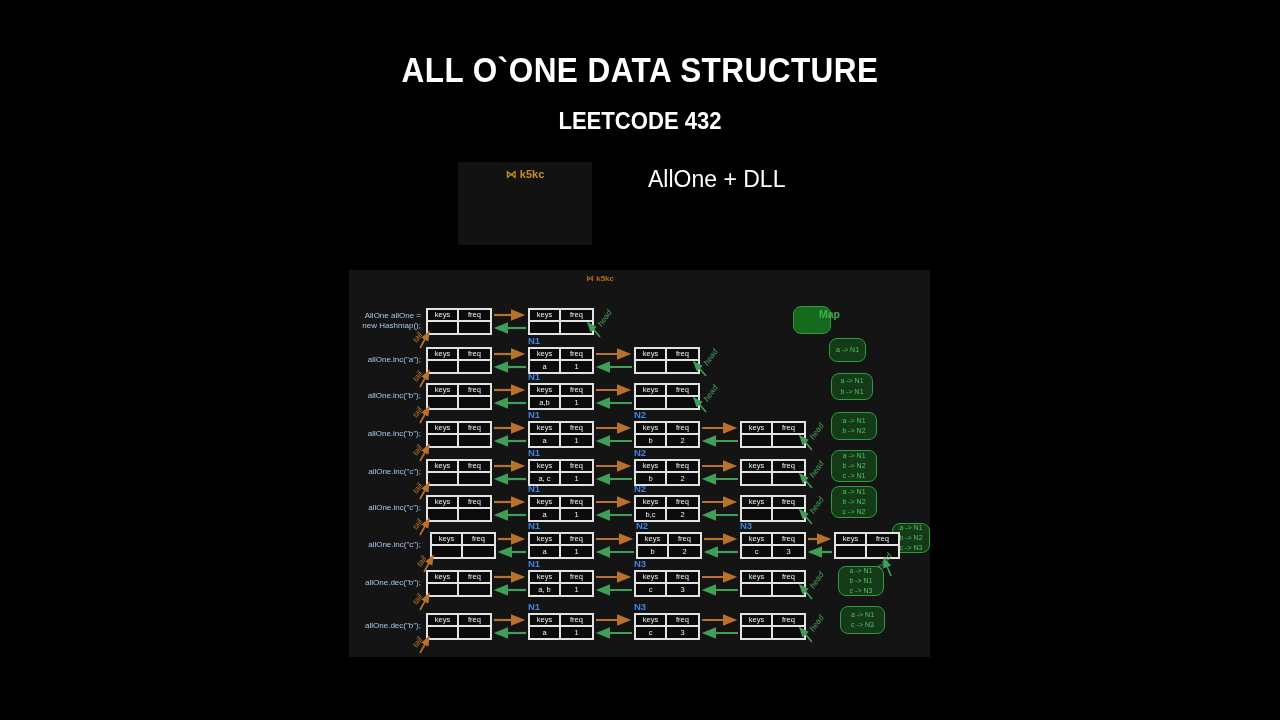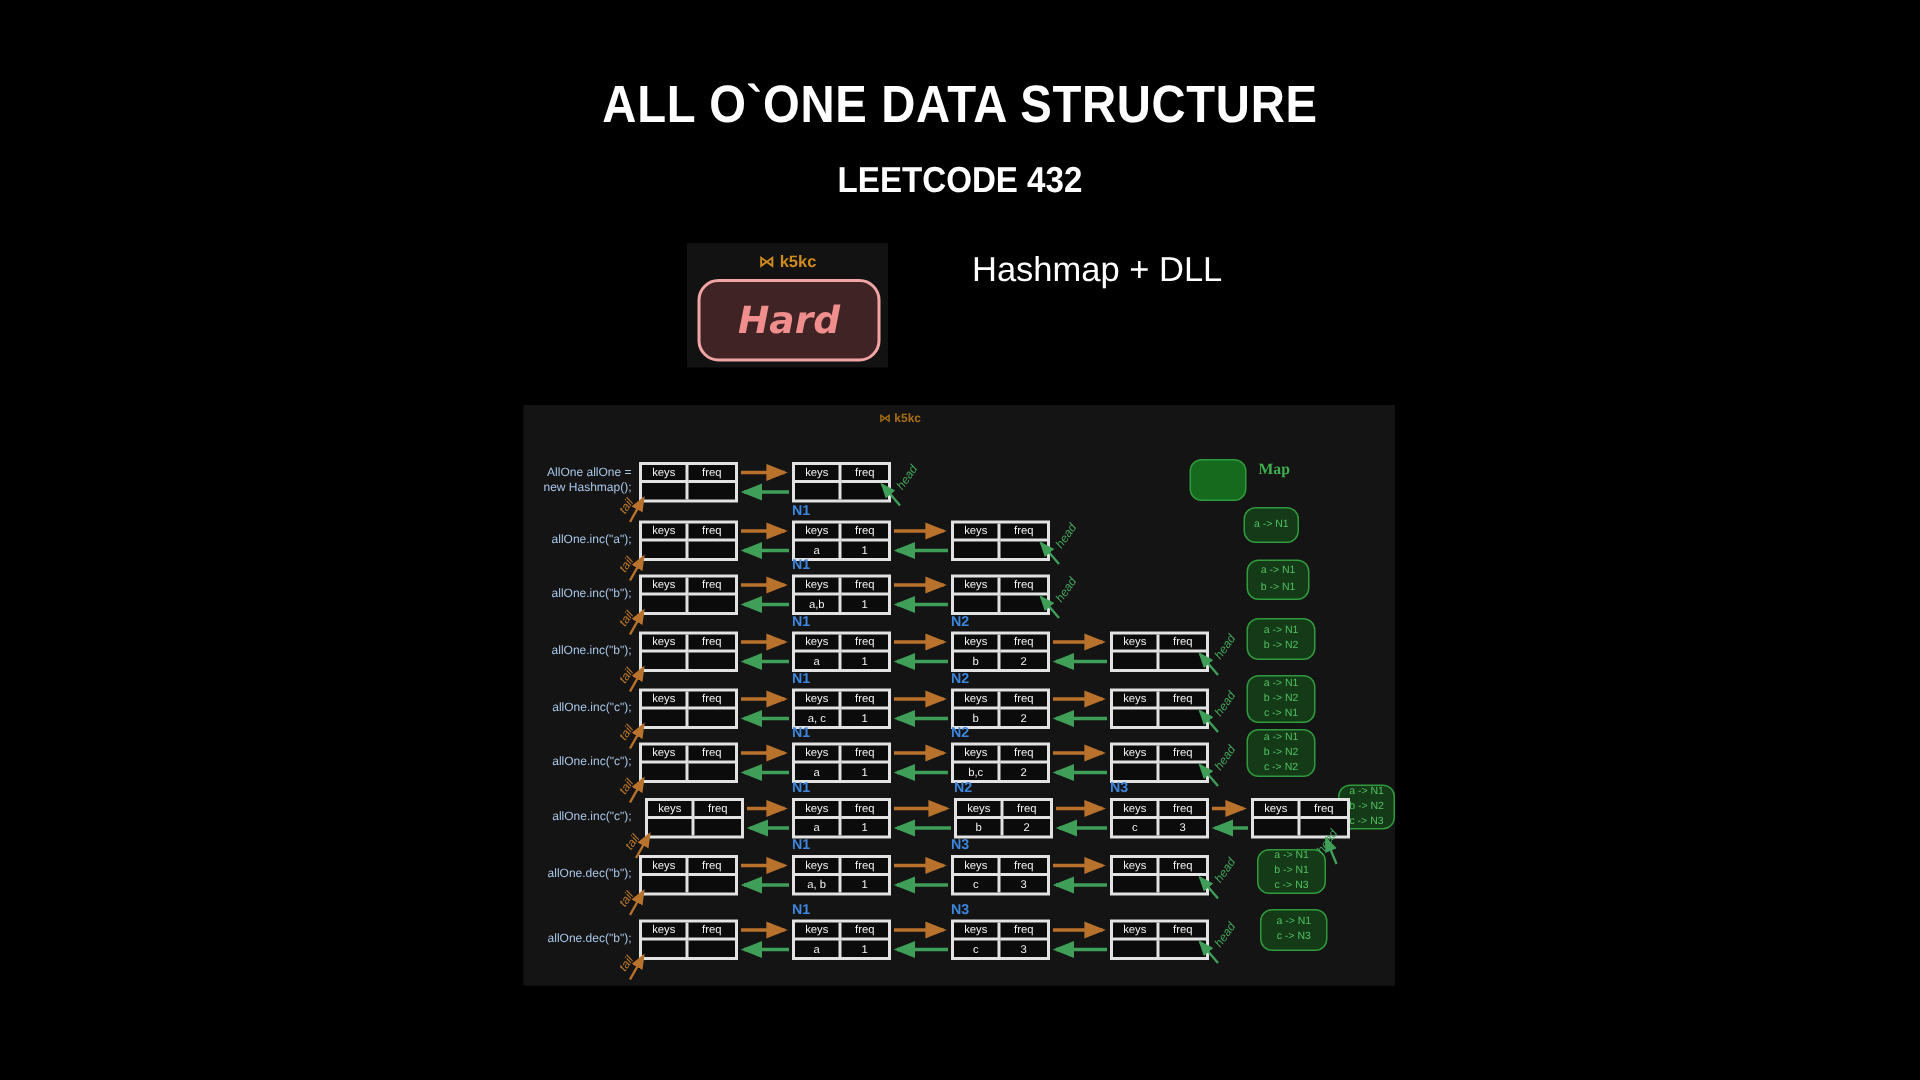--- a/index.html
+++ b/index.html
@@ -60,25 +60,22 @@
   svg.arrows{position:absolute;left:0;top:0;z-index:3;pointer-events:none;}
 </style>
 </head>
 <body>
 
 <div class="abs title">ALL O`ONE DATA STRUCTURE</div>
 <div class="abs subtitle">LEETCODE 432</div>
 
 <div class="abs badge-panel">
   <div class="abs badge-logo">⋈ k5kc</div>
-  <div class="abs hard-badge">
-    <span class="hard-text">Hard</span>
-  </div>
 </div>
-<div class="abs approach">Hashmap + DLL</div>
+<div class="abs approach">AllOne + DLL</div>
 
 <div class="abs" id="diagram">
   <div class="abs dlogo">⋈ k5kc</div>
 <div class="abs rowlabel" style="left: 0px; top: 51px;">
       <div>AllOne allOne =</div>
       <div>new Hashmap();</div>
     </div>
     <div class="abs node" style="left: 77px; top: 38px;">
       <div class="ncell c0 r0">keys</div>
       <div class="ncell r0">freq</div>
@@ -87,21 +84,21 @@
     </div>
     <div class="abs node" style="left: 179px; top: 38px;">
       <div class="ncell c0 r0">keys</div>
       <div class="ncell r0">freq</div>
       <div class="ncell c0"></div>
       <div class="ncell "></div>
     </div>
     <div class="abs ptr tail" style="left: 62px; top: 69px;">tail</div>
     <div class="abs ptr head" style="left: 247px; top: 53px;">head</div>
     <div class="abs mapbox solid" style="left: 444px; top: 36px; width: 38px; height: 28px;"></div>
-    <div class="abs maptitle" style="left: 490px; top: 38px; font-family: Liberation Serif, serif;">Map</div>
+    <div class="abs maptitle" style="left: 470px; top: 38px;">Map</div>
     <div class="abs rowlabel" style="left: 0px; top: 90px;">
       <div>allOne.inc("a");</div>
     </div>
     <div class="abs node" style="left: 77px; top: 77px;">
       <div class="ncell c0 r0">keys</div>
       <div class="ncell r0">freq</div>
       <div class="ncell c0"></div>
       <div class="ncell "></div>
     </div>
     <div class="abs node" style="left: 179px; top: 77px;">

